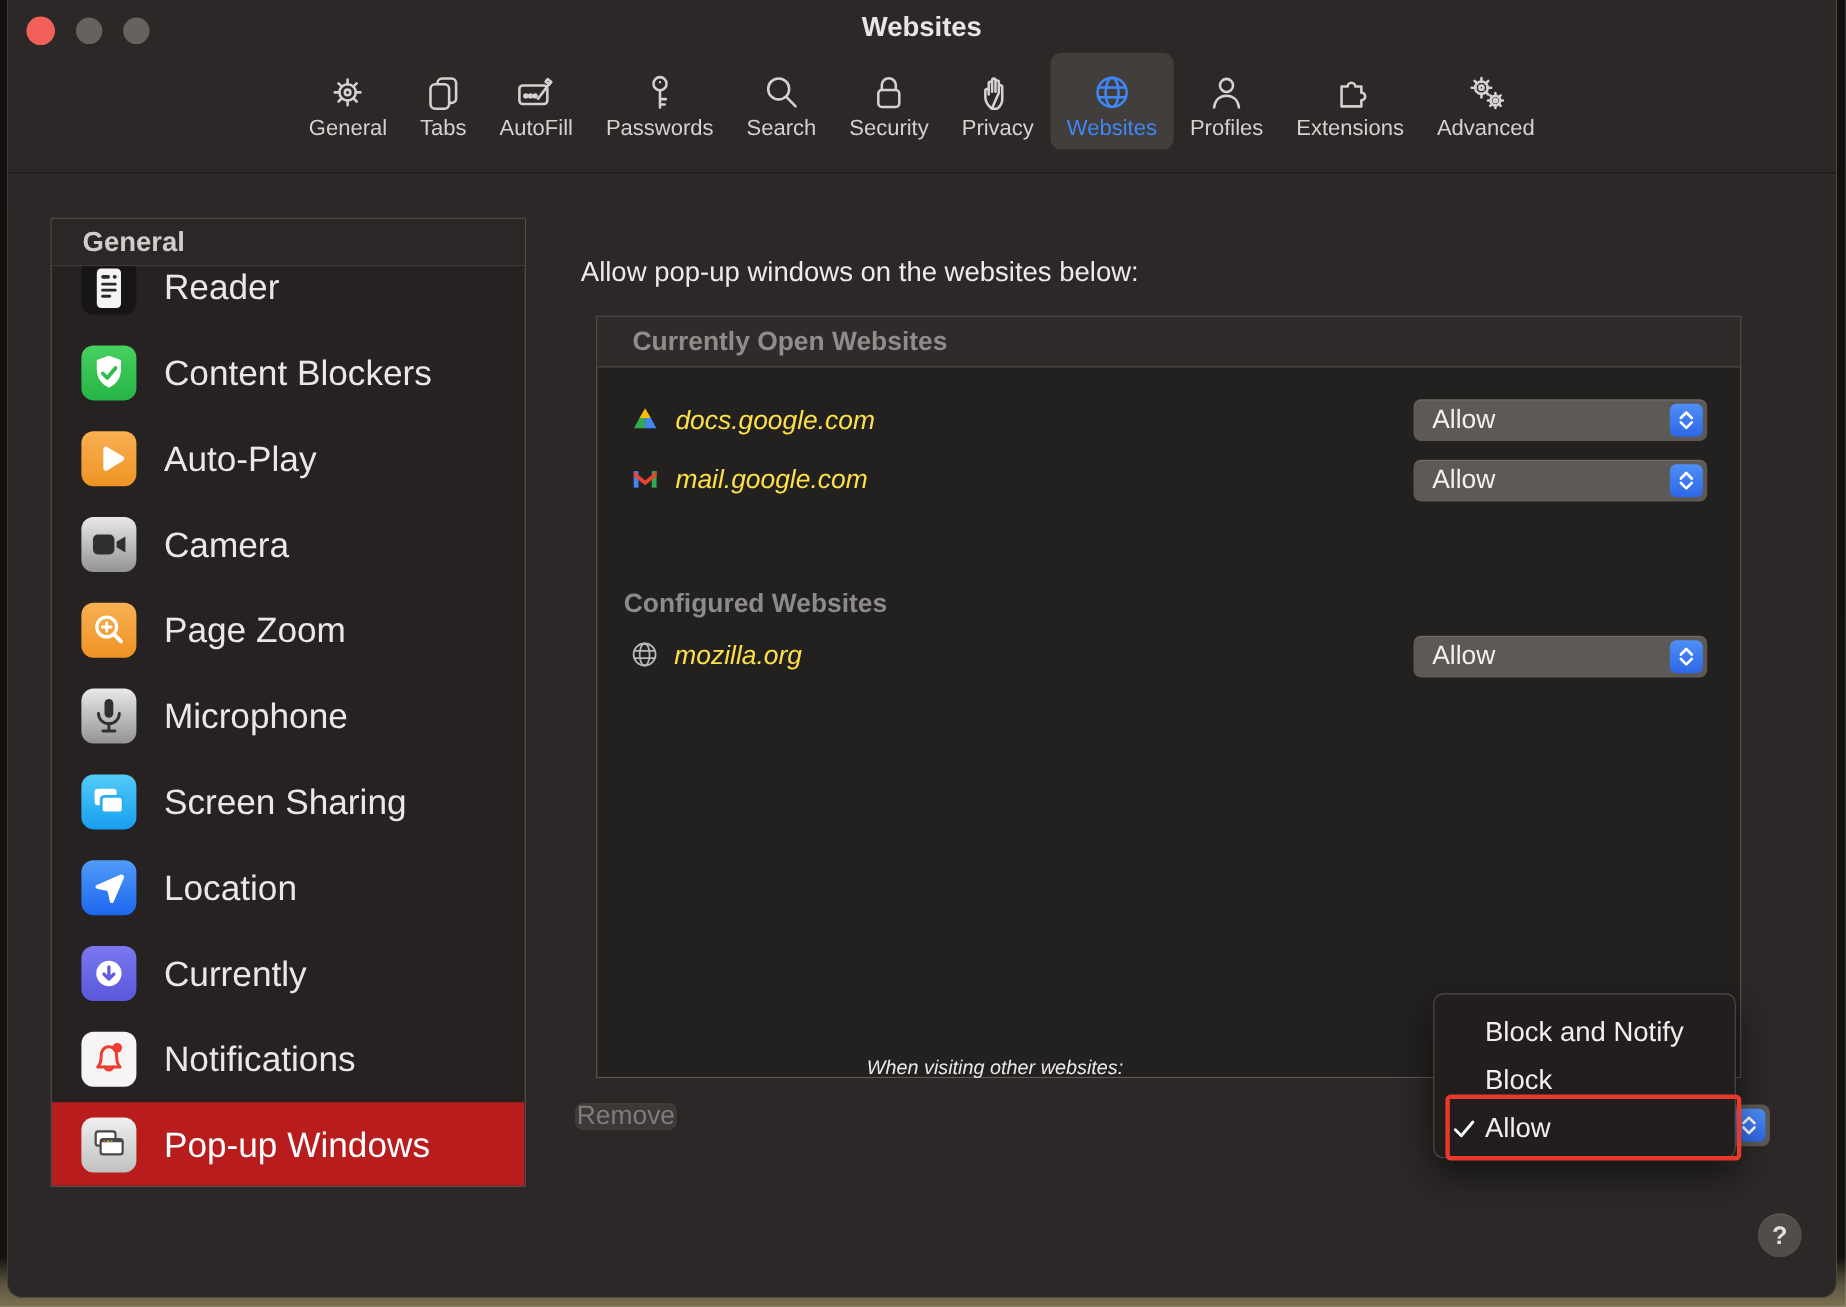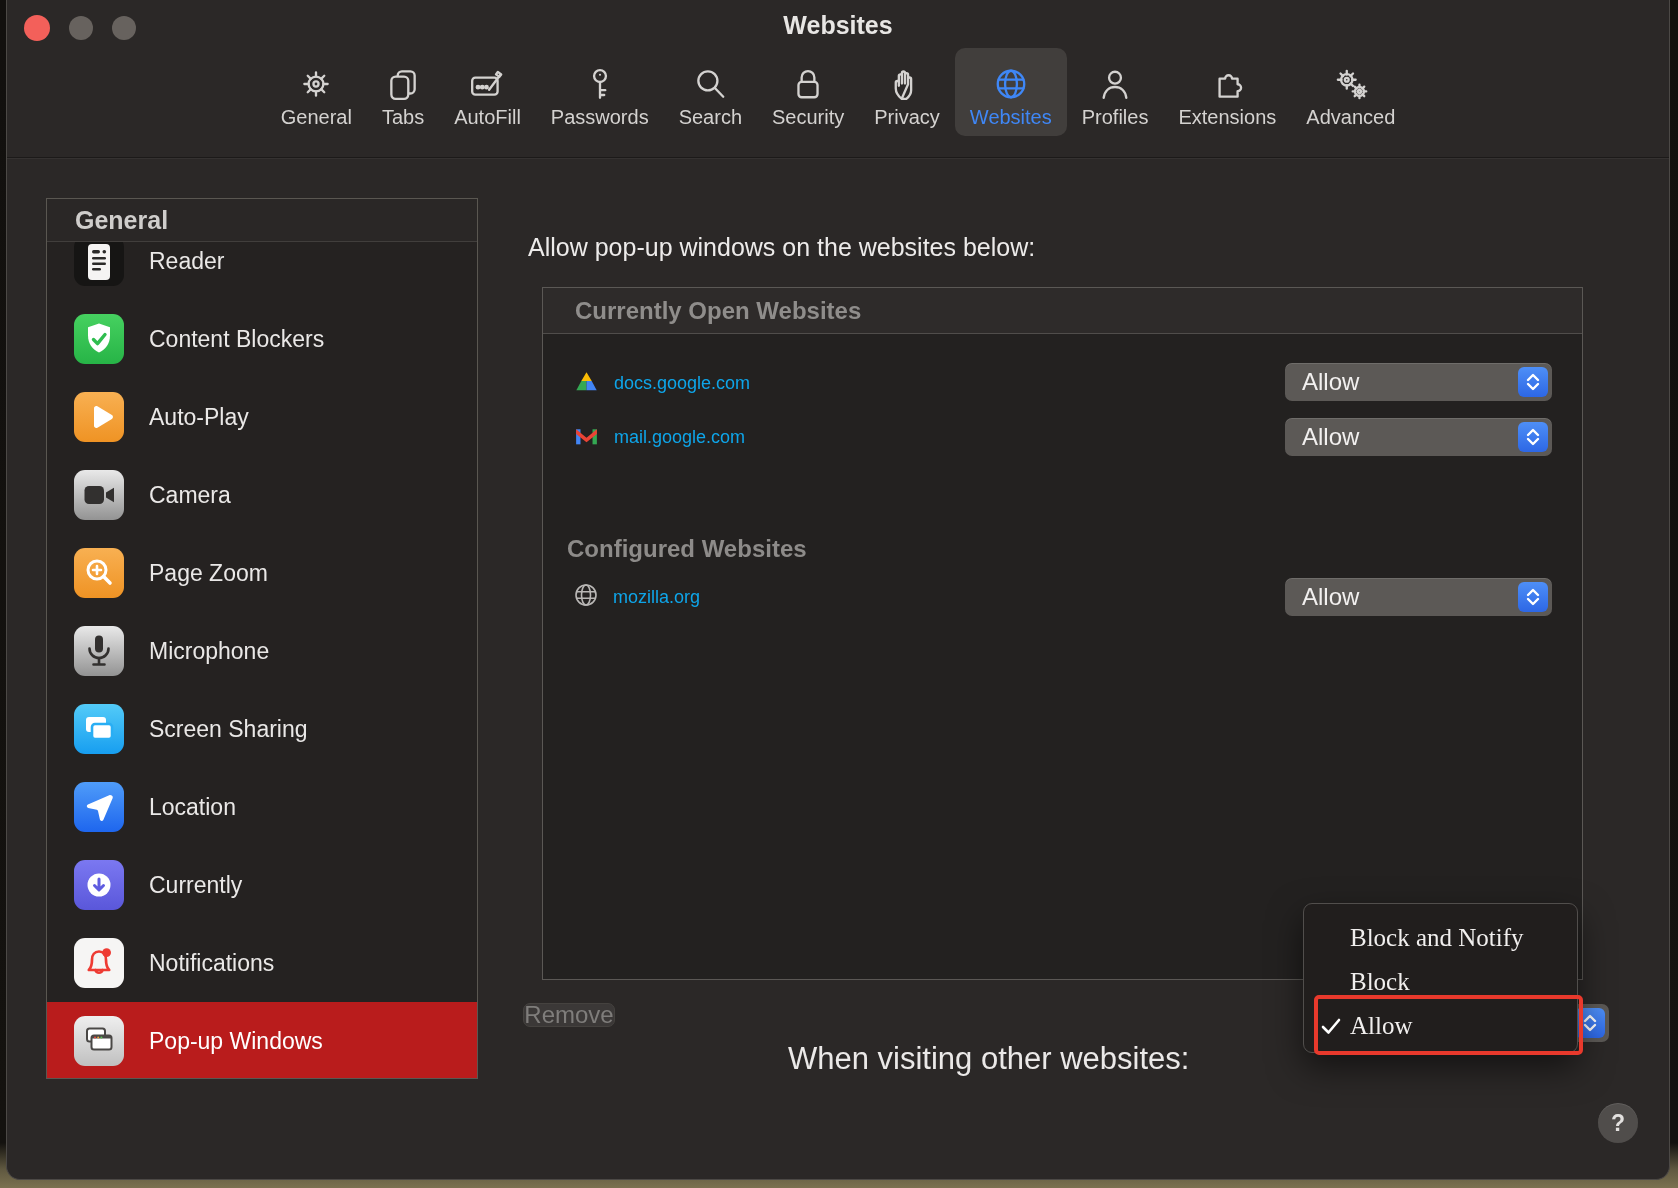--- a/index.html
+++ b/index.html
@@ -35,52 +35,52 @@
   .toolbar-divider { position:absolute; left:0; right:0; top:157px; height:1px; background:#1c1a19; box-shadow:0 1px 0 #353231; }
   
   .sidebar { position:absolute; left:39px; top:198px; width:432px; height:881px;
     background:#252221; border:1px solid #5a5751; }
   .sb-header { height:43px; display:flex; align-items:center; padding-left:28px;
     font-size:25px; font-weight:bold; color:#cfcdcb; border-bottom:1px solid #413e3c; background:#2a2726; }
   .sb-list { height:836px; overflow:hidden; }
   .sb-row { display:flex; align-items:center; height:78px; padding-left:27px; gap:25px; }
   .sb-row:first-child { margin-top:-20px; }
   .sb-row.selected { background:#b91c1c; }
-  .sb-label { font-size:23px; color:#eae8e7; }
+  .sb-label { font-size:32px; color:#eae8e7; }
   .tile { width:50px; height:50px; border-radius:11px; flex:none; }
   
   .main-heading { position:absolute; left:521px; top:233px; font-size:25px; color:#edebEA; }
   .sites-table { position:absolute; left:535px; top:287px; width:1041px; height:693px;
     background:#232120; border:1px solid #5b5855; }
   .table-header { height:46px; background:#2e2b2a; border-bottom:1px solid #504d4b;
     display:flex; align-items:center; padding-left:32px;
     font-size:24px; font-weight:bold; color:#8f8d8b; }
   .site-row { position:absolute; left:30px; height:38px; display:flex; align-items:center; gap:14px; }
-  .site-name { font-size:18px; color:#0ea5e9; }
+  .site-name { font-size:24px; color:#fde047;font-style:italic; }
   .section-label { position:absolute; left:24px; font-size:24px; font-weight:bold; color:#8d8b89; }
   .popup { position:absolute; left:742px; width:267px; height:38px; background:#5c5956;
     border-radius:7px; display:flex; align-items:center; padding-left:17px;
     font-size:24px; color:#f2f0ef; box-shadow:inset 0 1px 0 rgba(255,255,255,.12); }
   .stepper { position:absolute; right:4px; top:4px; width:30px; height:30px; border-radius:6px;
     background:linear-gradient(#4e8ff7,#2d67e5); display:flex; align-items:center; justify-content:center; }
   .stepper svg { stroke:#fff; fill:none; stroke-width:2.4; stroke-linecap:round; stroke-linejoin:round; }
   
   .remove-btn { position:absolute; left:516px; top:1003px; width:92px; height:24px;
     background:#3b3837; border:1px solid #45423f; border-radius:7px;
     display:flex; align-items:center; justify-content:center;
     font-size:24px; color:#7f7d7b; }
-  .footer-label { position:absolute; left:781px; top:1041px; font-size:31px; color:#ebe9e8; white-space:nowrap; }
+  .footer-label { position:absolute; left:781px; top:960px; font-size:18px; color:#ebe9e8; white-space:nowrap;font-style:italic; }
   .bottom-popup { position:absolute; left:1312px; top:1004px; width:290px; height:38px;
     background:#5c5956; border-radius:7px; z-index:5; }
   
   .menu { position:absolute; left:1296px; top:903px; width:275px; height:150px;
     background:#211e1d; border:1px solid #514e4c; border-radius:9px; z-index:10;
     padding-top:12px; box-shadow:0 14px 34px rgba(0,0,0,.55); }
   .menu-item { position:relative; height:44px; display:flex; align-items:center;
-    padding-left:46px; font-size:25px; color:#f1efee;font-family:Liberation Serif, serif; }
+    padding-left:46px; font-size:25px; color:#f1efee; }
   .menu-check { position:absolute; left:16px; top:11px; }
   .menu-check svg { stroke:#fff; fill:none; stroke-width:2.6; stroke-linecap:round; stroke-linejoin:round; }
   .annotation { position:absolute; left:1307px; top:995px; width:269px; height:60px;
     border:4px solid #e8392c; border-radius:5px; z-index:12; pointer-events:none; }
   
   .help-btn { position:absolute; left:1591px; top:1103px; width:40px; height:40px; border-radius:50%;
     background:#504d4b; display:flex; align-items:center; justify-content:center;
     font-size:23px; font-weight:bold; color:#e3e1df; box-shadow:inset 0 1px 0 rgba(255,255,255,.1); }
 </style>
 </head>

